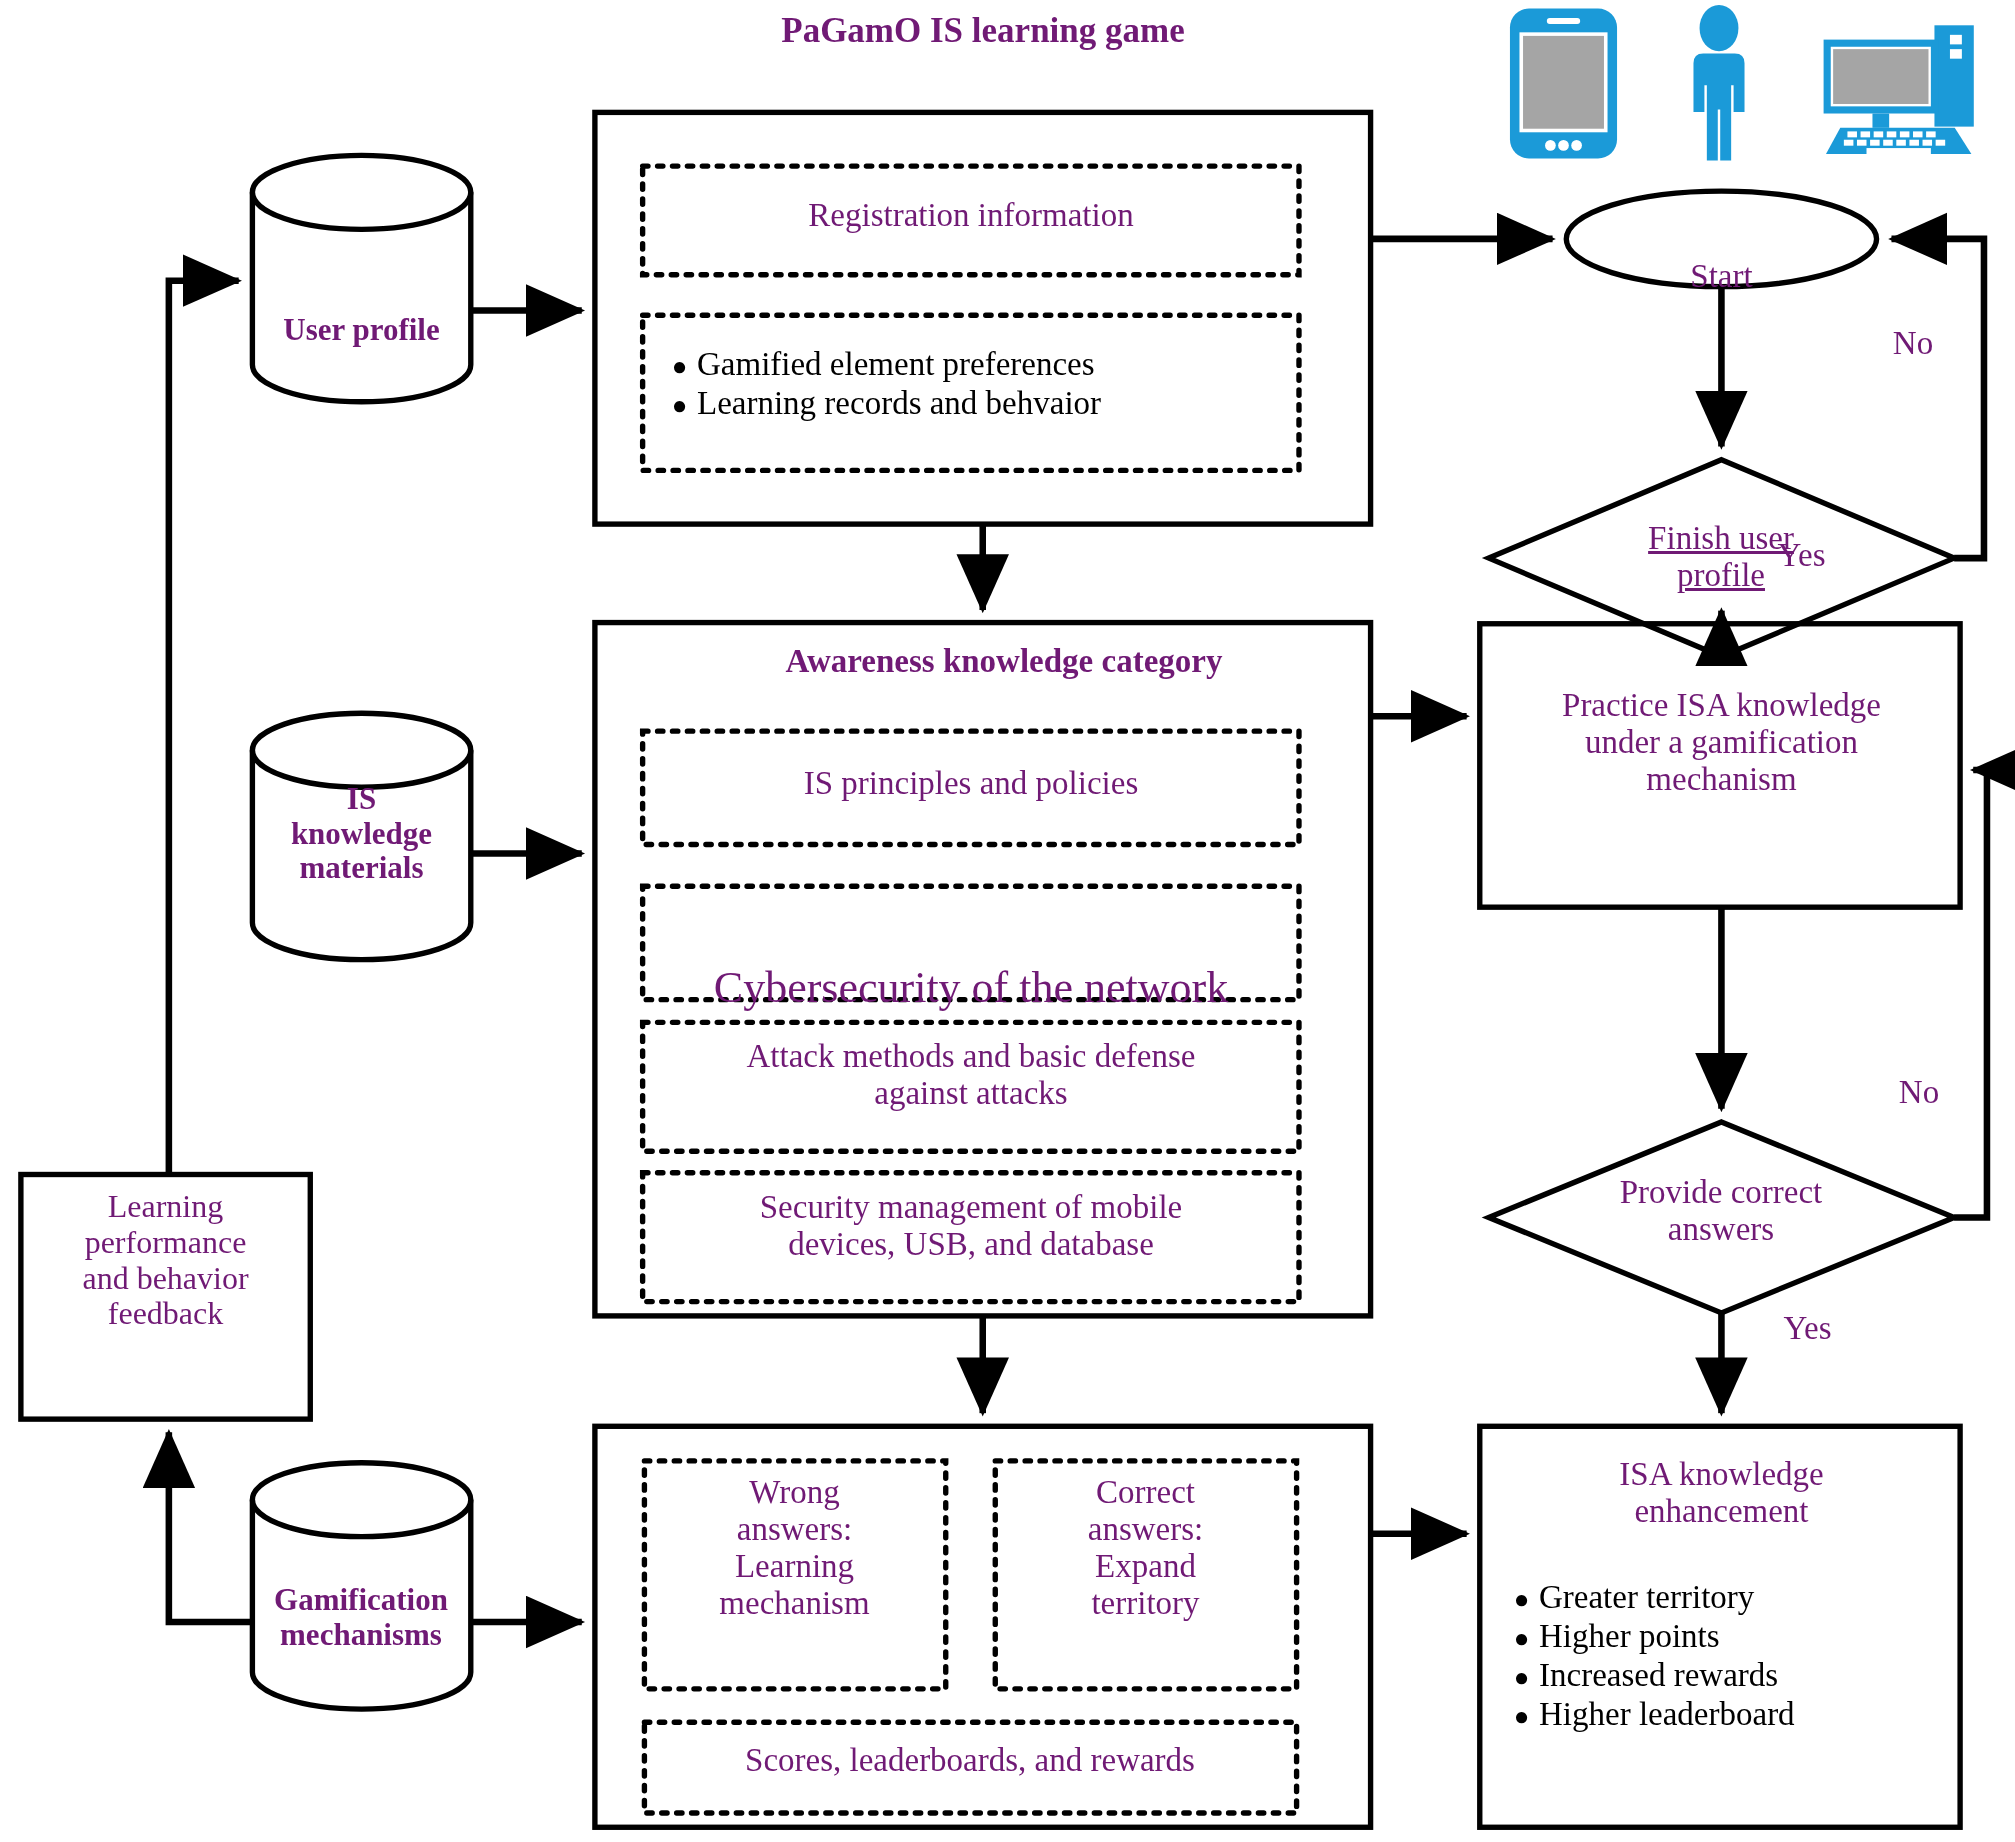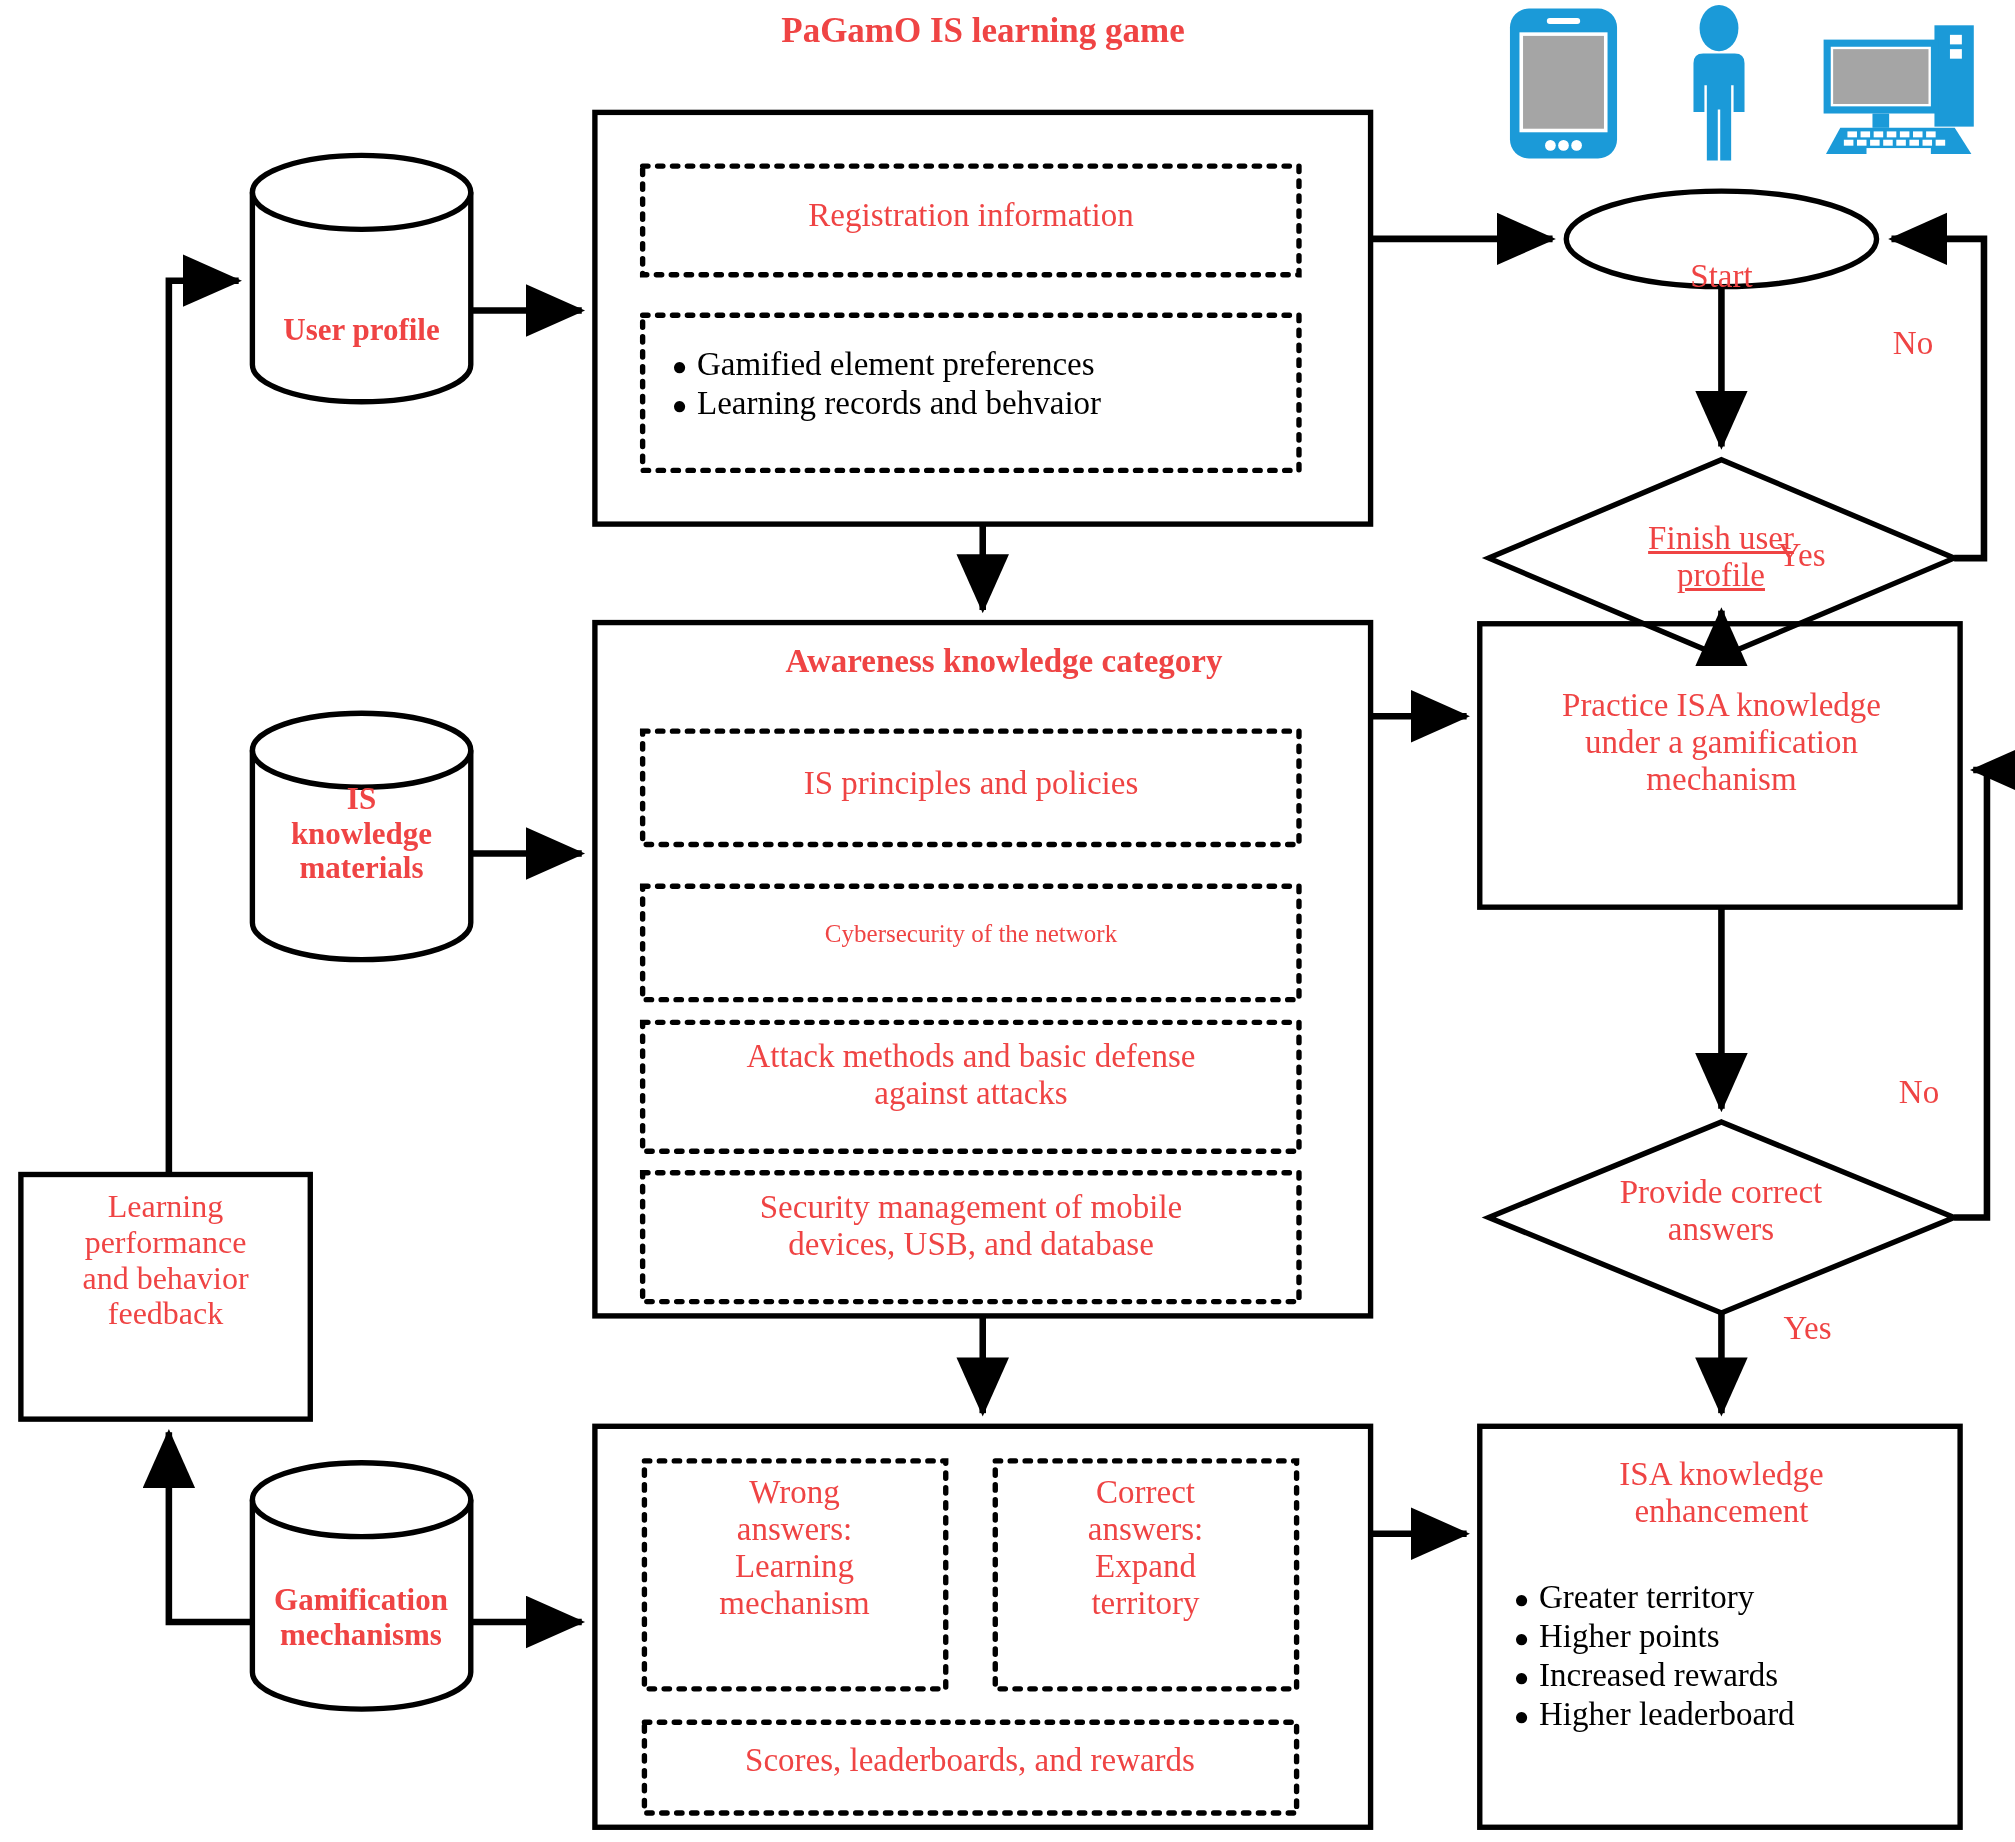--- a/index.html
+++ b/index.html
@@ -1,20 +1,20 @@
 <!DOCTYPE html>
 <html style="font-size:9.5px"><head>
 <meta charset="utf-8">
 <style>
   html,body{margin:0;padding:0;background:#ffffff;}
   body{width:2015px;height:1843px;overflow:hidden;
        font-family:"Liberation Serif","DejaVu Serif",serif;}
   #stage{position:relative;width:2015px;height:1843px;}
   svg#diagram{position:absolute;left:0;top:0;width:2015px;height:1843px;}
-  .lbl{position:absolute;color:#ef4444;line-height:1.12;text-align:center;}
+  .lbl{position:absolute;color:#701a75;line-height:1.12;text-align:center;}
   .bold{font-weight:bold;}
   .bullets{position:absolute;color:#000;line-height:1.18;text-align:left;}
   .bullets .row{display:flex;align-items:baseline;}
   .bullets .dot{width:35px;flex:0 0 35px;text-align:center;font-size:26px;line-height:1;}
   .bullets .txt{flex:1 1 auto;}
 </style>
 </head>
 <body>
 
 <div id="stage">
@@ -134,21 +134,21 @@
     </div>
     <div class="row">
       <span class="dot">●</span>
       <span class="txt">Learning records and behvaior</span>
     </div>
   </div>
 
   <div class="lbl bold" style="left:616px;top:643px;width:776px;font-size:33px;">Awareness knowledge category</div>
 
   <div class="lbl" style="left:643px;top:765px;width:656px;font-size:33px;">IS principles and policies</div>
-  <div class="lbl" style="left:643px;top:920px;width:656px;font-size:25px;">Cybersecurity of the network</div>
+  <div class="lbl" style="left:643px;top:963px;width:656px;font-size:44px;">Cybersecurity of the network</div>
   <div class="lbl" style="left:643px;top:1038px;width:656px;font-size:33px;white-space:pre-line;">Attack methods and basic defense
 against attacks</div>
   <div class="lbl" style="left:643px;top:1189px;width:656px;font-size:33px;white-space:pre-line;">Security management of mobile
 devices, USB, and database</div>
 
   <div class="lbl" style="left:644px;top:1474px;width:301px;font-size:33px;white-space:pre-line;">Wrong
 answers:
 Learning
 mechanism</div>
   <div class="lbl" style="left:995px;top:1474px;width:301px;font-size:33px;white-space:pre-line;text-align:center;">Correct

